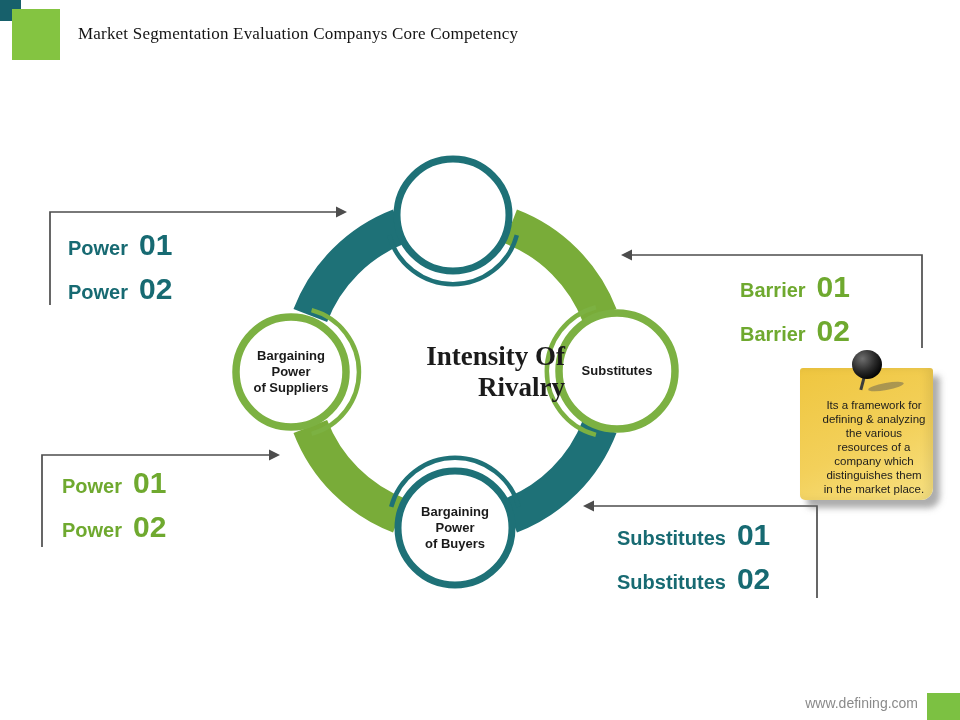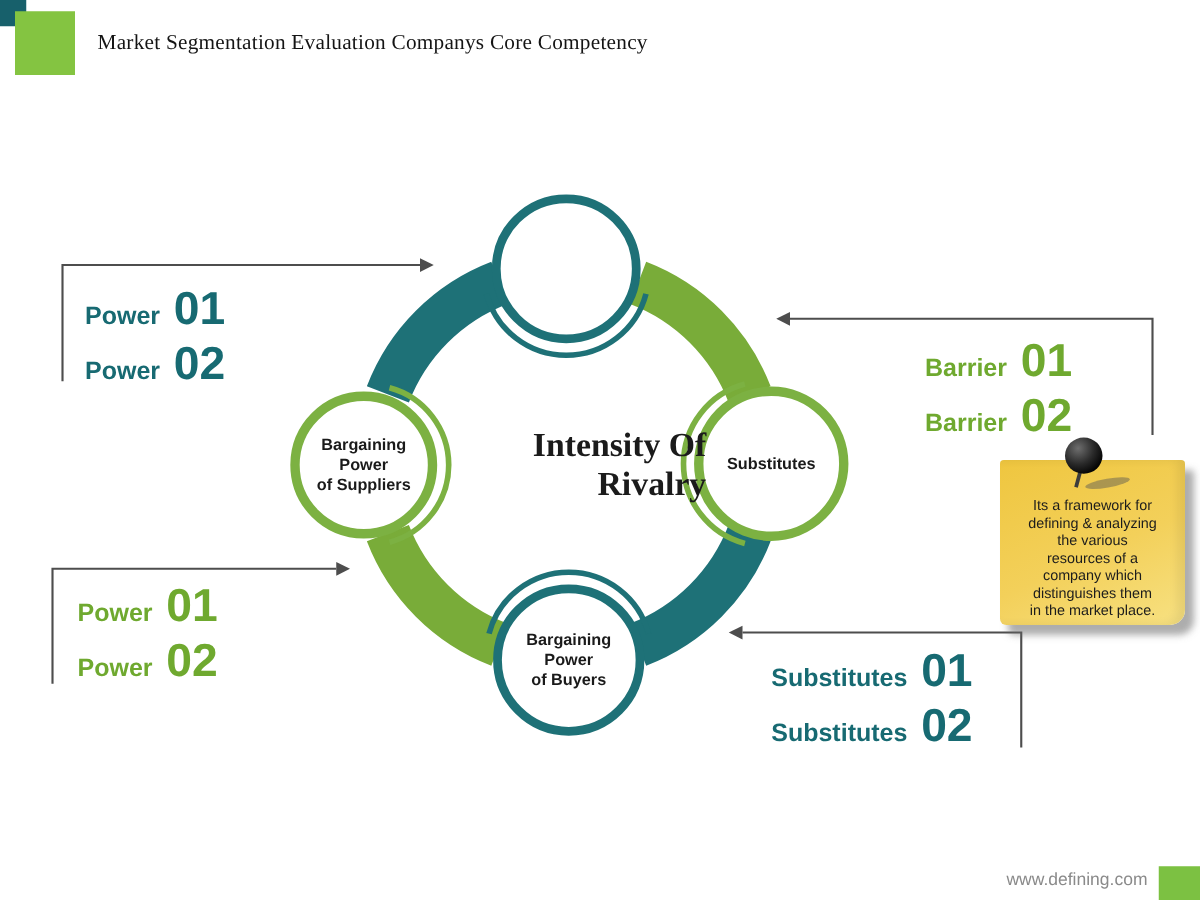--- a/index.html
+++ b/index.html
@@ -24,30 +24,30 @@
   .node-label.right{left:547px;top:363px;}
   .node-label.bottom{left:385px;top:504px;}
   .center-label{position:absolute;left:345px;top:341px;width:220px;text-align:right;
                 font-family:"Liberation Serif",serif;font-weight:bold;font-size:27px;
                 line-height:31px;color:#1b1b1b;white-space:pre-line;}
 
   
   .callout{position:absolute;}
   .co-item{height:44px;display:flex;align-items:baseline;gap:11px;font-weight:bold;}
   .co-label{font-size:20px;line-height:44px;}
-  .co-num{font-size:37px;}
+  .co-num{font-size:30px;}
   .co-teal{color:#176A72;}
   .co-green{color:#6FA92F;}
   .callout.tl{left:68px;top:226px;}
   .callout.bl{left:62px;top:464px;}
   .callout.tr{left:740px;top:268px;}
   .callout.br{left:617px;top:516px;}
 
   
-  .note{position:absolute;left:800px;top:368px;width:148px;height:132px;
+  .note{position:absolute;left:800px;top:368px;width:133px;height:132px;
         background:linear-gradient(155deg,#efc63f 0%,#f3d05a 55%,#f7e182 100%);
         border-radius:3px 3px 12px 5px;
         box-shadow:inset -6px 0 8px rgba(0,0,0,0.07), 7px 8px 6px rgba(105,105,105,0.55);}
   .note-text{position:absolute;left:6px;top:30px;width:136px;text-align:center;
              font-size:11.5px;line-height:14px;color:#1c1c1c;white-space:pre-line;}
   .pin-shadow{position:absolute;left:868px;top:383px;width:36px;height:7px;
               background:rgba(85,85,85,0.45);border-radius:50%;transform:rotate(-10deg);}
   .pin-needle{position:absolute;left:861px;top:377px;width:3px;height:13px;background:#3c3c3c;
               transform:rotate(15deg);}
   .pin-ball{position:absolute;left:852px;top:350px;width:30px;height:29px;border-radius:50%;

